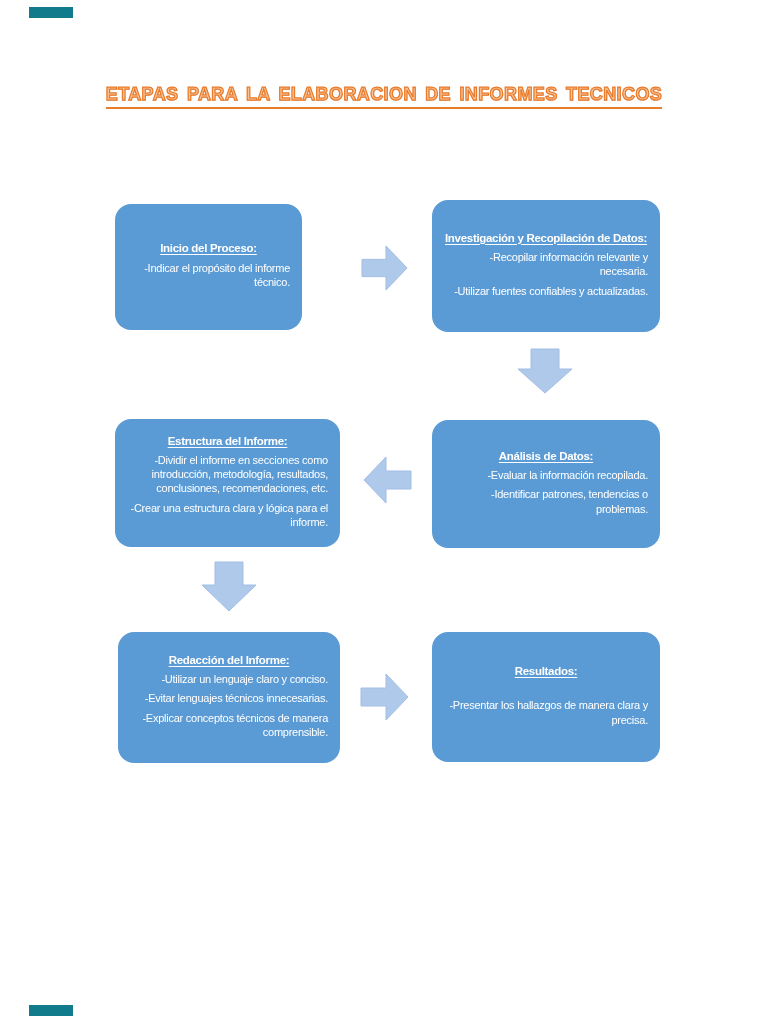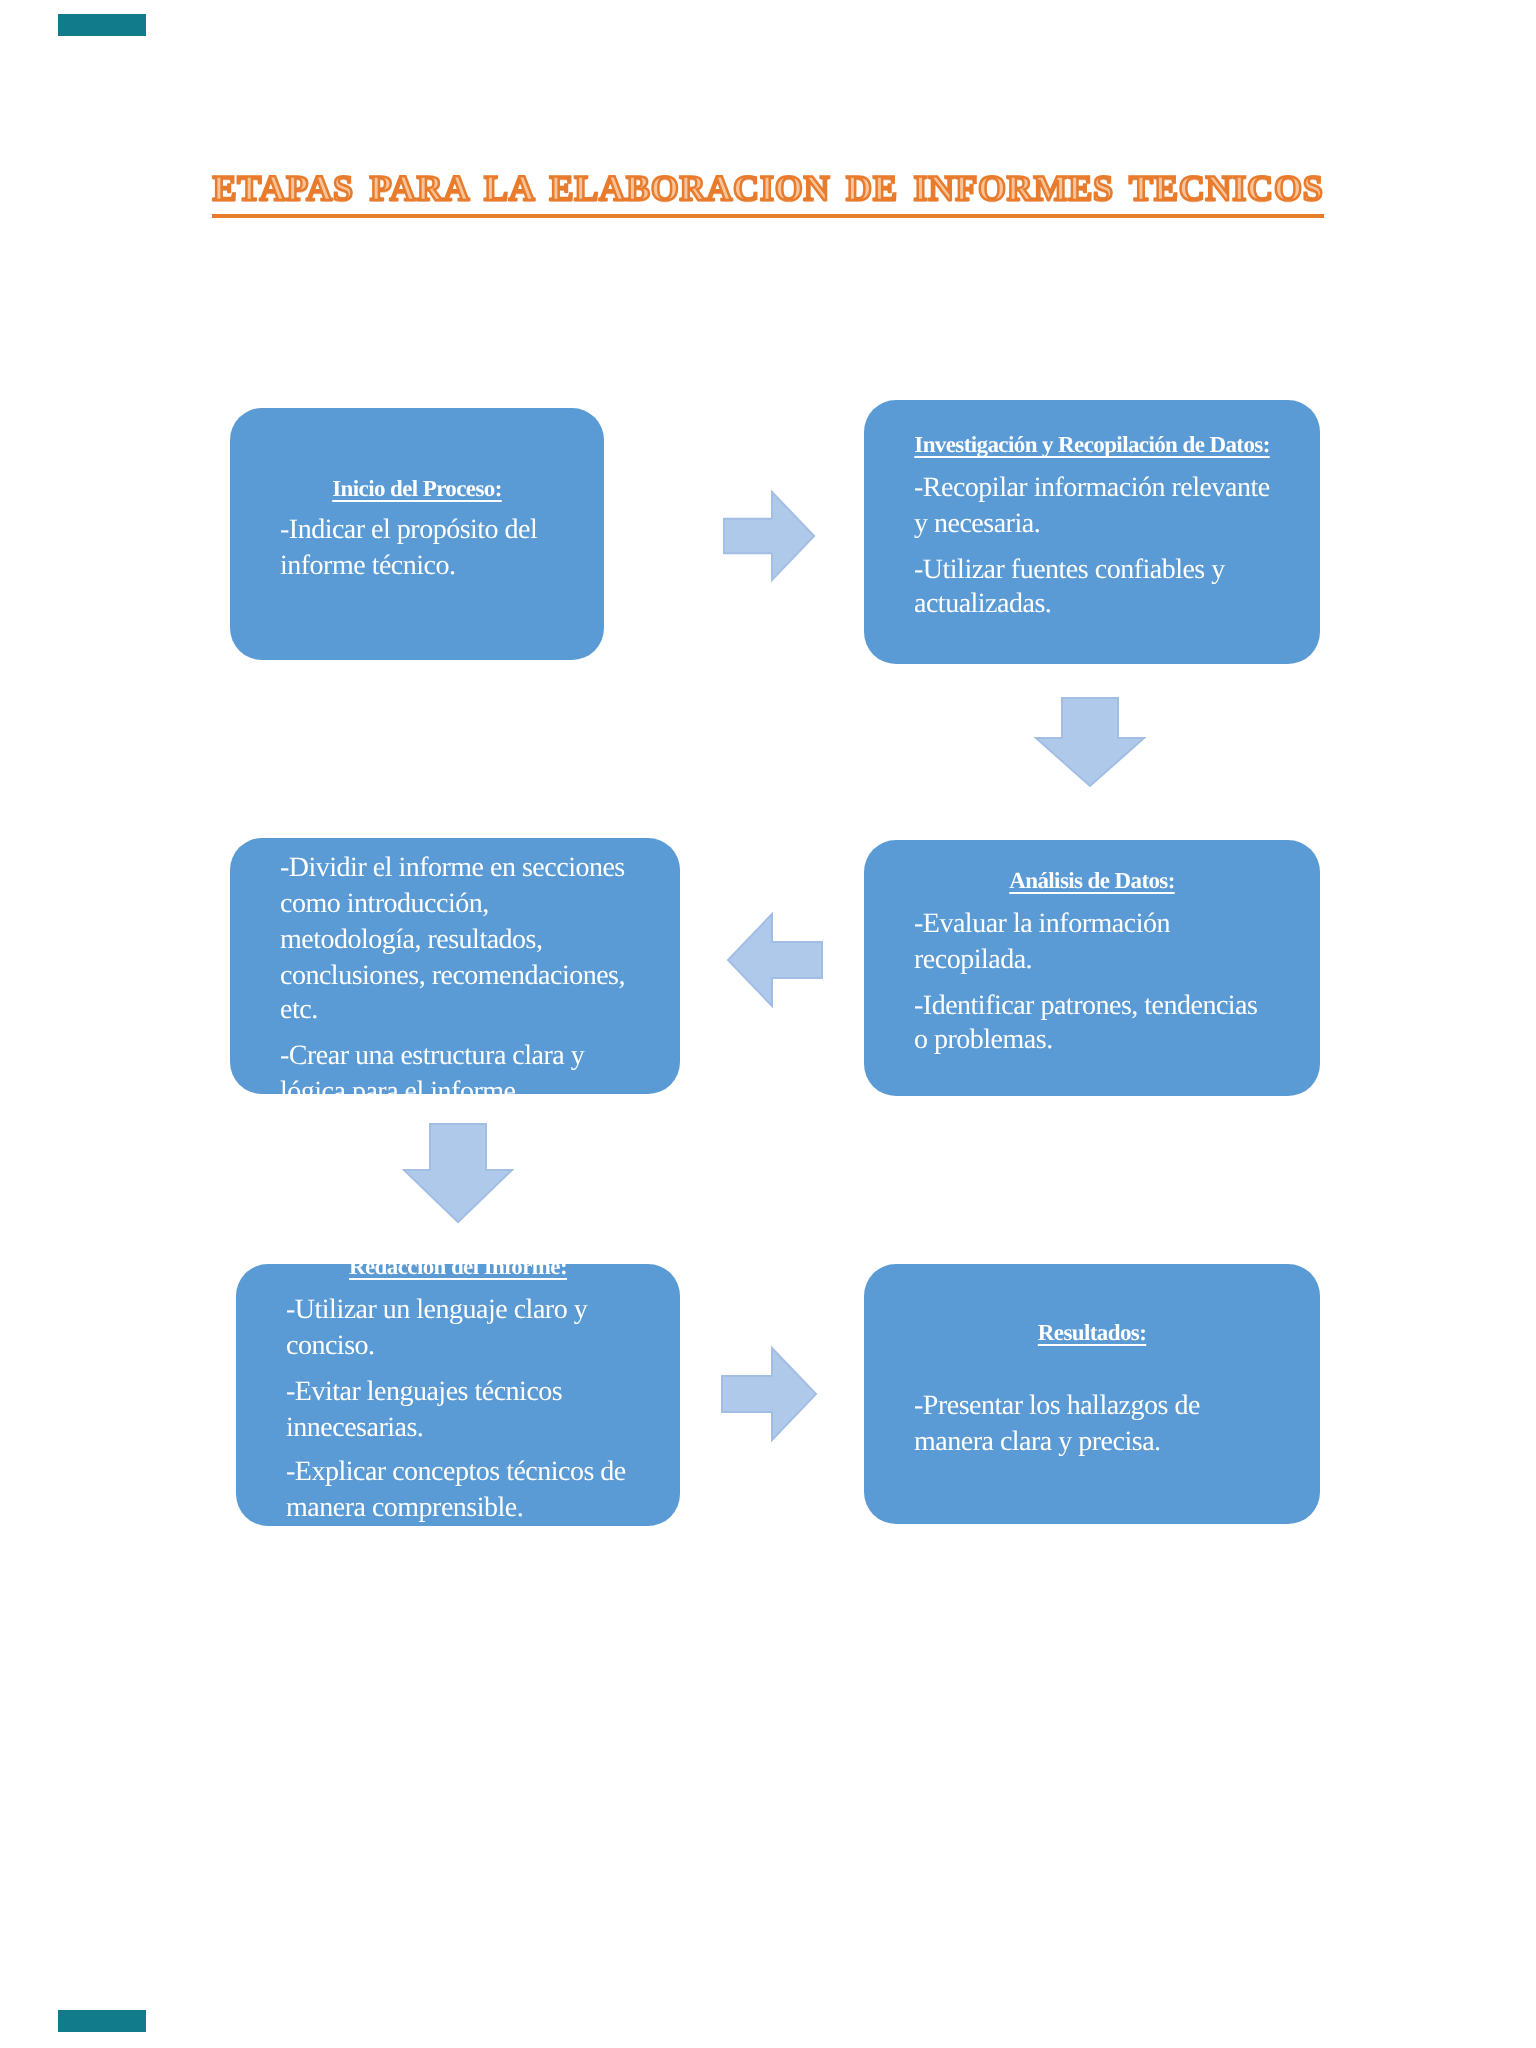--- a/index.html
+++ b/index.html
@@ -1,48 +1,48 @@
 <!DOCTYPE html>
 <html><head>
 <meta charset="utf-8">
 <style>
   html,body{margin:0;padding:0;background:#ffffff;}
   .page{
     position:relative;width:768px;height:1024px;background:#ffffff;
     margin:0 auto;overflow:hidden;
-    font-family:Liberation Serif, serif;
+    font-family:Liberation Sans, sans-serif;
   }
   .corner-marker{position:absolute;left:29px;width:44px;height:11px;background:#117A8B;}
   .corner-marker.top{top:7px;}
   .corner-marker.bottom{top:1005px;}
   .main-title{
     position:absolute;top:84px;left:0;width:768px;text-align:center;
   }
   .main-title .title-text{
     display:inline-block;
     font-size:18px;font-weight:bold;letter-spacing:0.4px;word-spacing:3px;
     color:#F9C499;
     -webkit-text-stroke:1.25px #E87B2C;
     text-shadow:0 1px 0 rgba(200,90,20,0.35);
     border-bottom:2.5px solid #E87B2C;
     padding-bottom:2px;
   }
   .flow-box{
     position:absolute;background:#5B9BD5;border-radius:16px;
     color:#ffffff;display:flex;flex-direction:column;justify-content:center;
-    box-sizing:border-box;padding:8px 15px;
+    box-sizing:border-box;padding:8px 2px;
   }
   .box-title{
     text-align:center;font-weight:bold;text-decoration:underline;
     text-underline-offset:2px;
     font-size:11.5px;letter-spacing:-0.3px;margin:0 4px 4px 4px;
   }
   .box-line{
-    font-size:14px;line-height:1.28;letter-spacing:-0.25px;
-    margin:2.5px 10px;text-align:left;
+    font-size:11px;line-height:1.28;letter-spacing:-0.25px;
+    margin:2.5px 10px;text-align:right;
   }
   .box-inicio      {left:115px;top:204px;width:187px;height:126px;}
   .box-investigacion{left:432px;top:200px;width:228px;height:132px;}
   .box-estructura  {left:115px;top:419px;width:225px;height:128px;}
   .box-analisis    {left:432px;top:420px;width:228px;height:128px;}
   .box-redaccion   {left:118px;top:632px;width:222px;height:131px;}
   .box-resultados  {left:432px;top:632px;width:228px;height:130px;gap:15px;}
   .arrow{position:absolute;}
   .arrow polygon{fill:#AFC9EB;stroke:#A3BEE4;stroke-width:1;}
   .arrow-right-1{left:360px;top:244px;width:50px;height:48px;}

